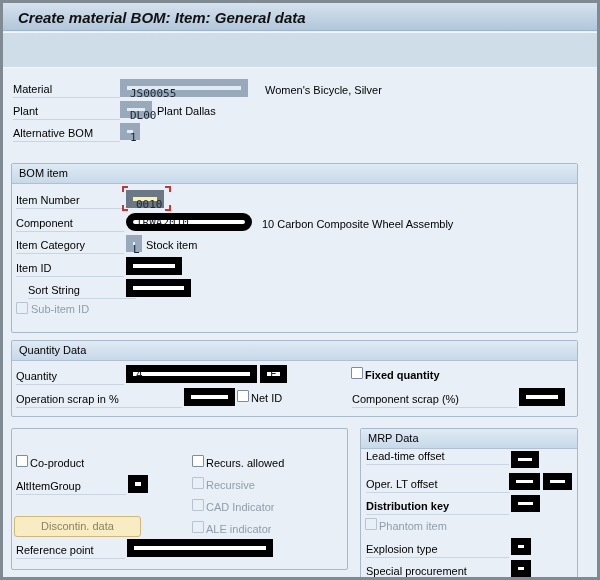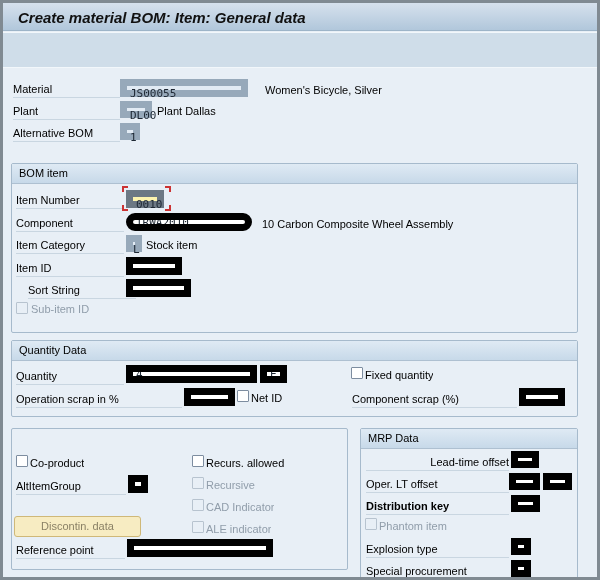--- a/index.html
+++ b/index.html
@@ -117,21 +117,21 @@
     <div class="lbl plain disabled" style="left:19px;top:138px;">Sub-item ID</div>
   </div>
 
   <div class="grp" style="left:8px;top:337px;width:567px;height:77px;">
     <div class="grp-hdr">Quantity Data</div>
 
     <div class="lbl" style="left:4px;top:28px;width:108px;">Quantity</div>
     <input class="fld" style="left: 114px; top: 24px; width: 131px;" value="4">
     <input class="fld" style="left: 248px; top: 24px; width: 27px;" value="EA">
     <span class="cb" style="left:339px;top:26px;"></span>
-    <div class="lbl plain" style="left:353px;top:27px;">Fixed quantity</div>
+    <div class="lbl plain" style="left:353px;top:27px;font-weight:bold;">Fixed quantity</div>
 
     <div class="lbl" style="left:4px;top:51px;width:166px;">Operation scrap in %</div>
     <input class="fld" style="left: 172px; top: 47px; width: 51px;" value="">
     <span class="cb" style="left:225px;top:49px;"></span>
     <div class="lbl plain" style="left:239px;top:50px;">Net ID</div>
 
     <div class="lbl" style="left:340px;top:51px;width:165px;">Component scrap (%)</div>
     <input class="fld" style="left: 507px; top: 47px; width: 46px;" value="">
   </div>
 
@@ -157,21 +157,21 @@
 
     <div class="btn-warn" style="left:2px;top:87px;width:127px;height:21px;">Discontin. data</div>
 
     <div class="lbl" style="left:4px;top:114px;width:109px;">Reference point</div>
     <input class="fld" style="left: 115px; top: 110px; width: 146px;" value="">
   </div>
 
   <div class="grp" style="left:357px;top:425px;width:218px;height:187px;">
     <div class="grp-hdr">MRP Data</div>
 
-    <div class="lbl" style="left:5px;top:26px;width:143px;text-align:right;">Lead-time offset</div>
+    <div class="lbl" style="left:5px;top:20px;width:143px;">Lead-time offset</div>
     <input class="fld" style="left: 150px; top: 22px; width: 28px; height: 17px;" value="">
 
     <div class="lbl" style="left:5px;top:48px;width:143px;">Oper. LT offset</div>
     <input class="fld" style="left: 148px; top: 44px; width: 31px; height: 17px;" value="">
     <input class="fld" style="left: 182px; top: 44px; width: 29px; height: 17px;" value="">
 
     <div class="lbl" style="left:5px;top:70px;width:143px;font-weight:bold;">Distribution key</div>
     <input class="fld" style="left: 150px; top: 66px; width: 29px; height: 17px;" value="">
 
     <span class="cb disabled" style="left:4px;top:89px;"></span>

